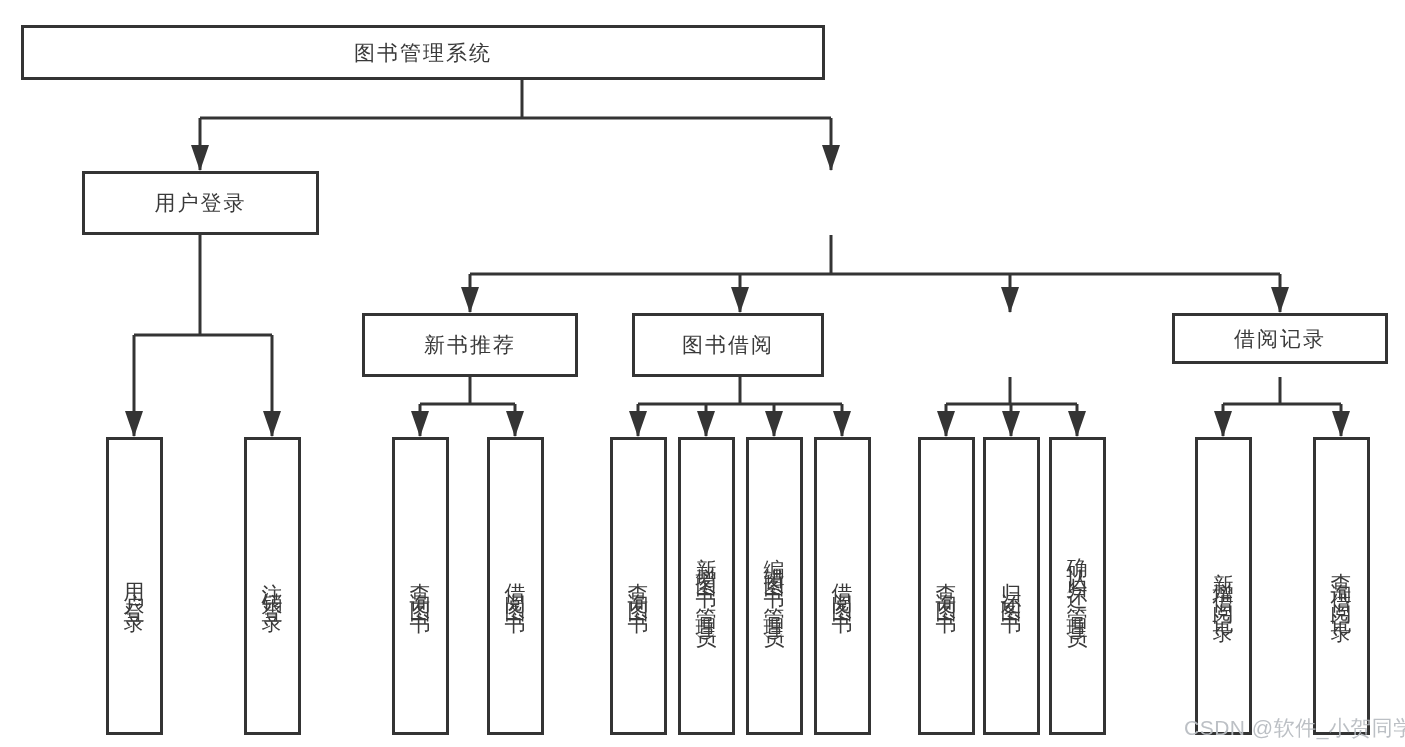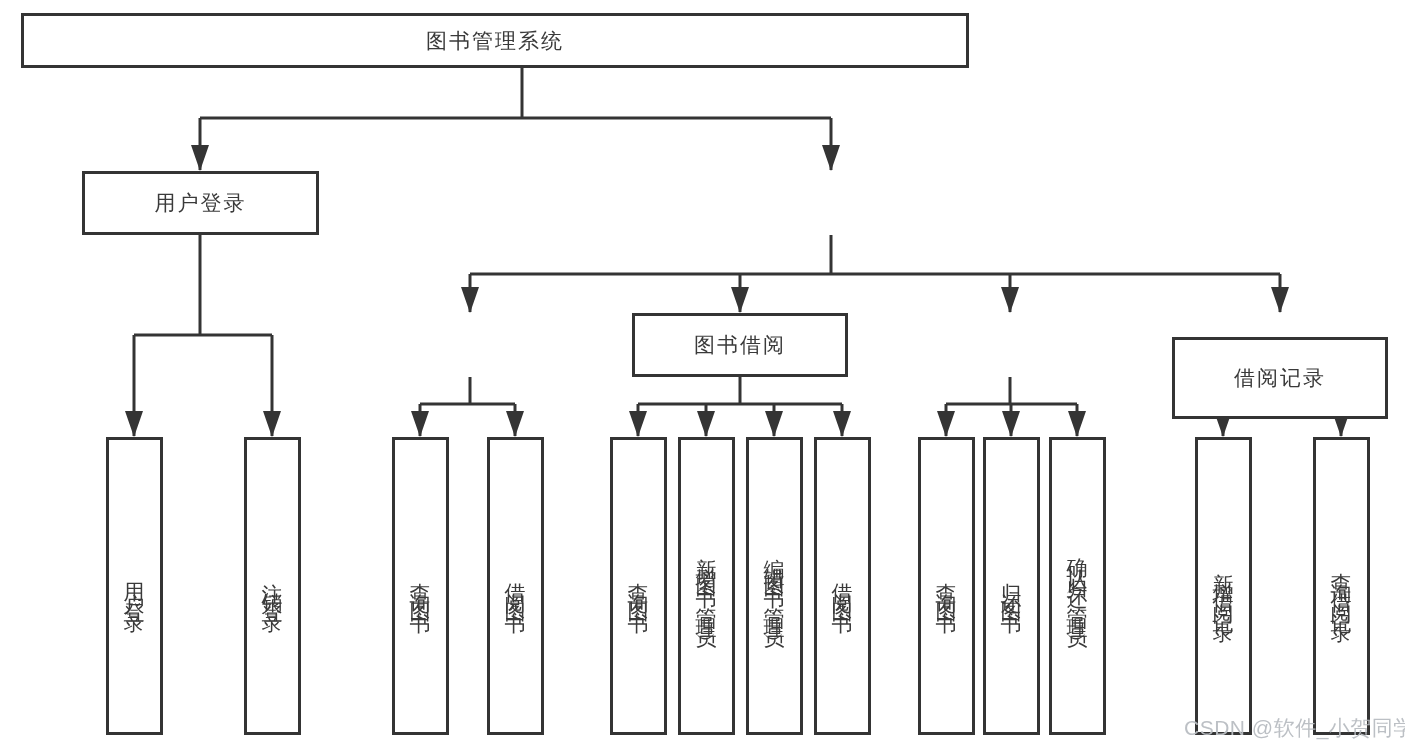--- a/index.html
+++ b/index.html
@@ -85,32 +85,35 @@
     </g>
 
     <g>
       <line x1="1280" y1="377" x2="1280" y2="404"></line>
       <line x1="1223" y1="404" x2="1341" y2="404"></line>
       <line x1="1223" y1="404" x2="1223" y2="436" marker-end="url(#arrow)"></line>
       <line x1="1341" y1="404" x2="1341" y2="436" marker-end="url(#arrow)"></line>
     </g>
   </svg>
 
-  <div class="node hnode" style="left:21px;top:13px;width:948px;height:55px;">
+  <div class="node hnode" style="left:21px;top:25px;width:804px;height:55px;">
     <span>图书管理系统</span>
   </div>
 
   <div class="node hnode" style="left:82px;top:171px;width:237px;height:64px;">
     <span>用户登录</span>
   </div>
 
-  <div class="node hnode" style="left:632px;top:313px;width:216px;height:64px;">
+  <div class="node hnode" style="left:362px;top:313px;width:216px;height:64px;">
+    <span>新书推荐</span>
+  </div>
+  <div class="node hnode" style="left:632px;top:313px;width:192px;height:64px;">
     <span>图书借阅</span>
   </div>
-  <div class="node hnode" style="left:1172px;top:313px;width:216px;height:82px;margin-top:24px;">
+  <div class="node hnode" style="left:1172px;top:313px;width:216px;height:51px;">
     <span>借阅记录</span>
   </div>
 
   <div class="node leaf" style="left:106px;">
     <span class="vtext">用户登录</span>
   </div>
   <div class="node leaf" style="left:244px;">
     <span class="vtext">注销登录</span>
   </div>
 

